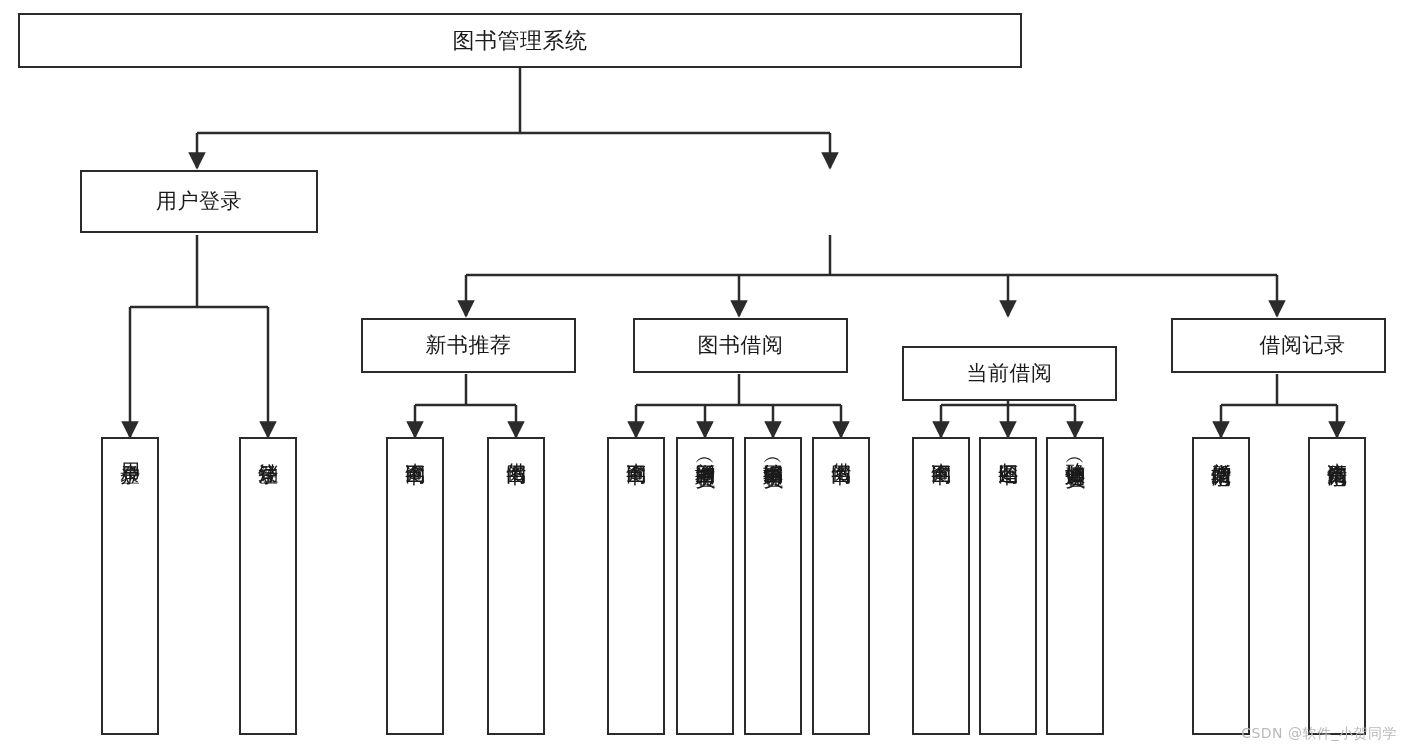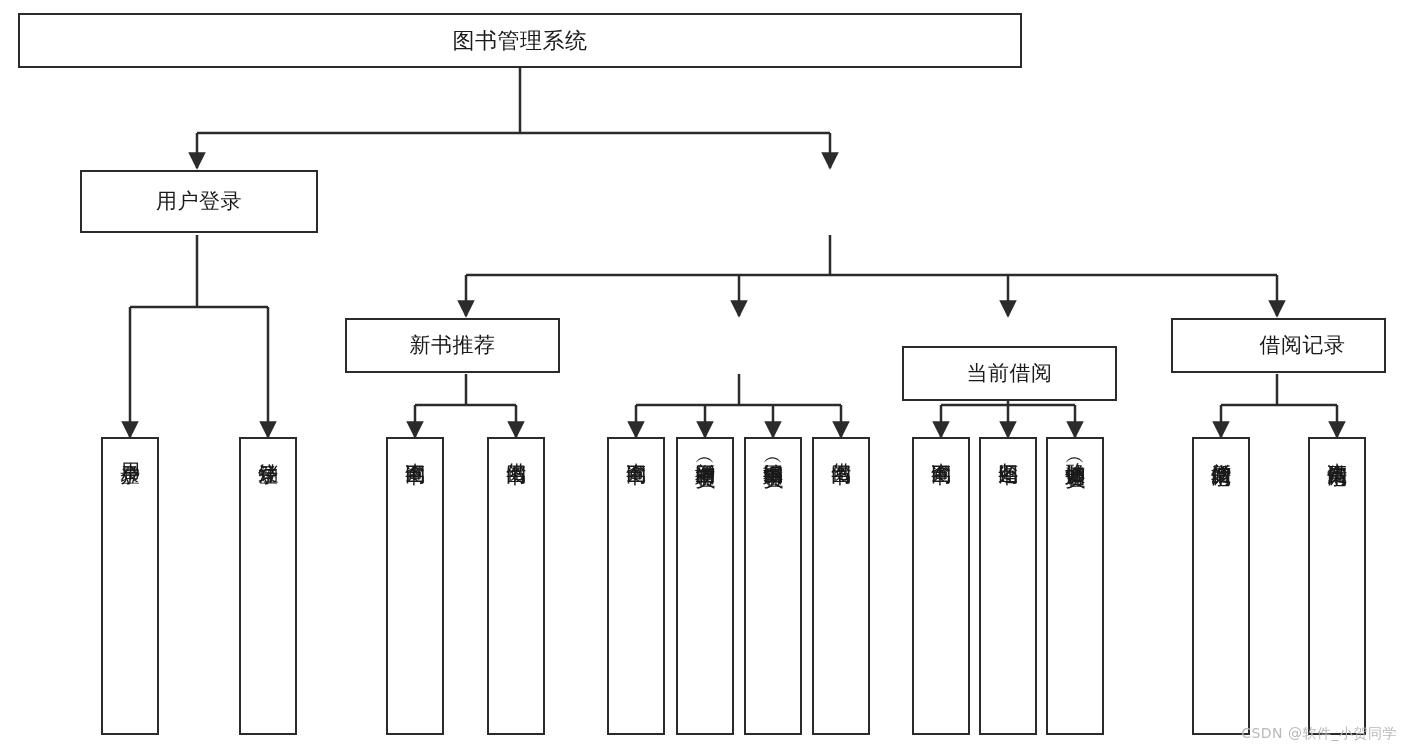--- a/index.html
+++ b/index.html
@@ -130,24 +130,27 @@
 
   <div class="node horiz" id="node-root" style="left:18px; top:13px; width:1004px; height:55px;">
     <span>图书管理系统</span>
   </div>
 
   <div class="node horiz" style="left:80px; top:170px; width:238px; height:63px;">
     <span>用户登录</span>
   </div>
 
 
-  <div class="node horiz" style="left:345px; top:318px; width:215px; height:55px;text-align:right;">
+  <div class="node horiz" style="left:361px; top:318px; width:215px; height:55px;text-align:right;">
     <span>新书推荐</span>
   </div>
 
+  <div class="node horiz" style="left:633px; top:318px; width:215px; height:55px;">
+    <span>图书借阅</span>
+  </div>
 
   <div class="node horiz" style="left:902px; top:318px; width:215px; height:55px;margin-top:28px;">
     <span>当前借阅</span>
   </div>
 
   <div class="node horiz" style="left:1171px; top:318px; width:215px; height:55px;padding-left:48px;">
     <span>借阅记录</span>
   </div>
 
   <div class="node vert" style="left:101px; top:437px; width:58px; height:298px;">

